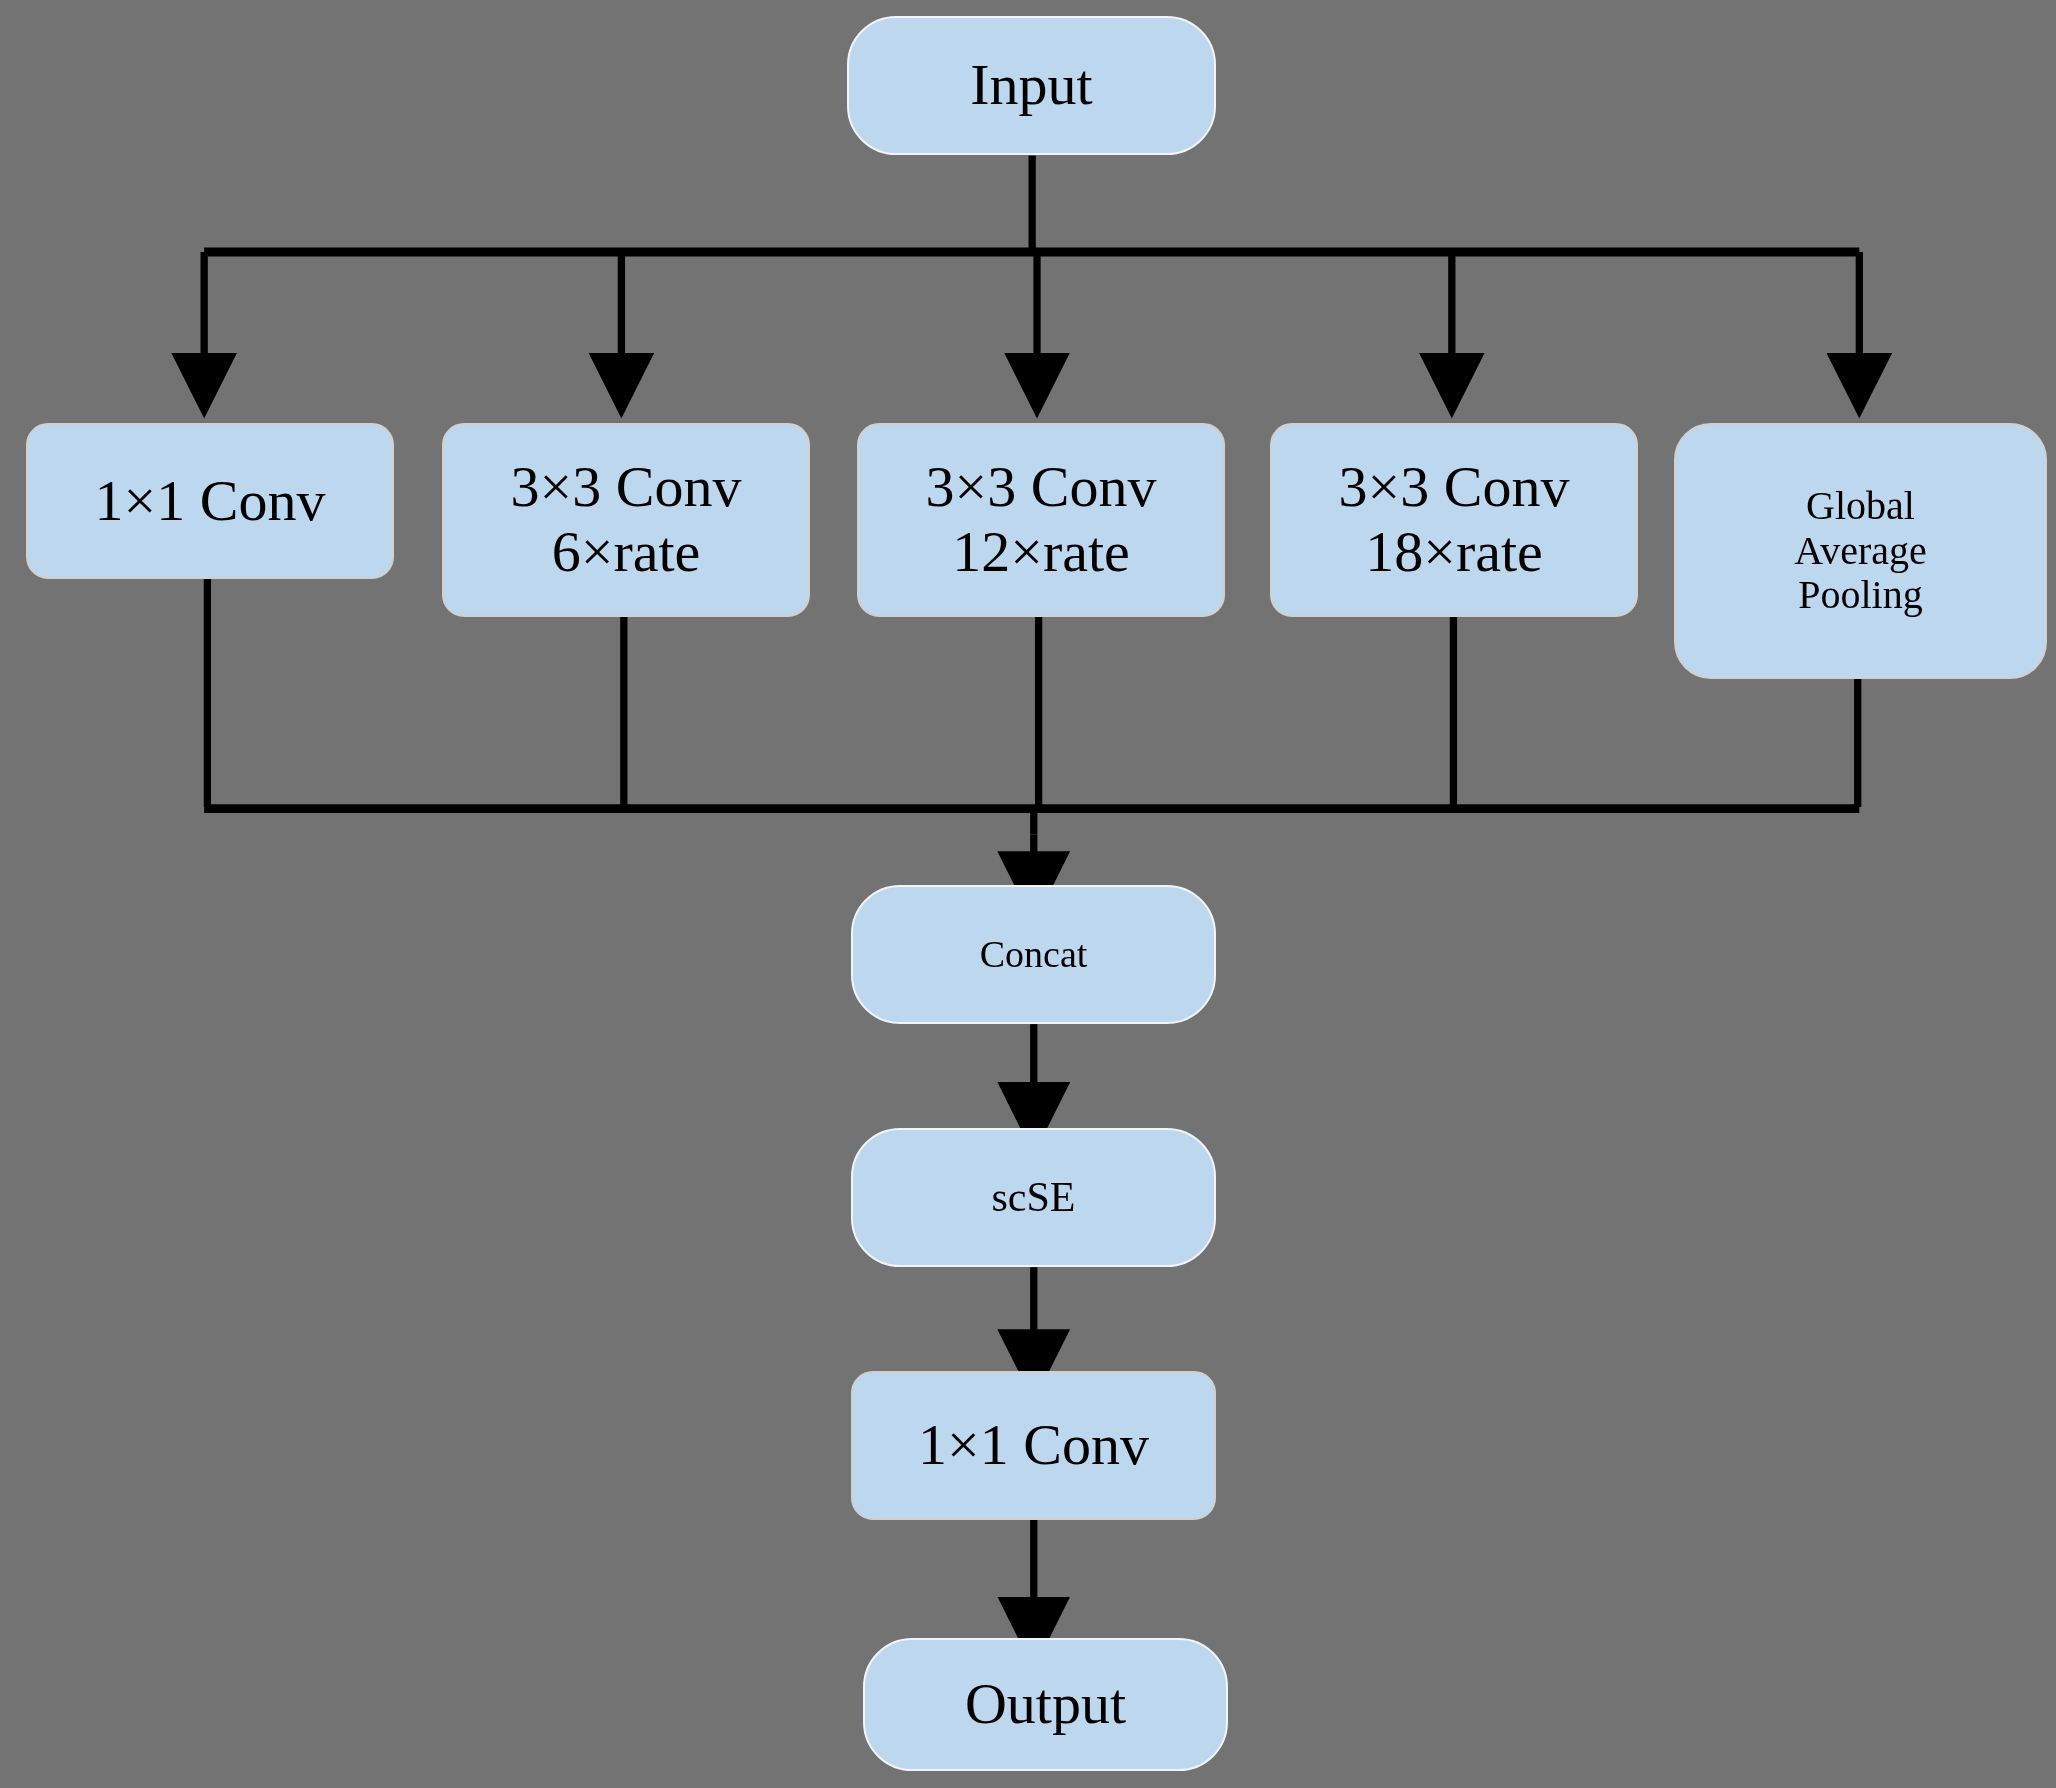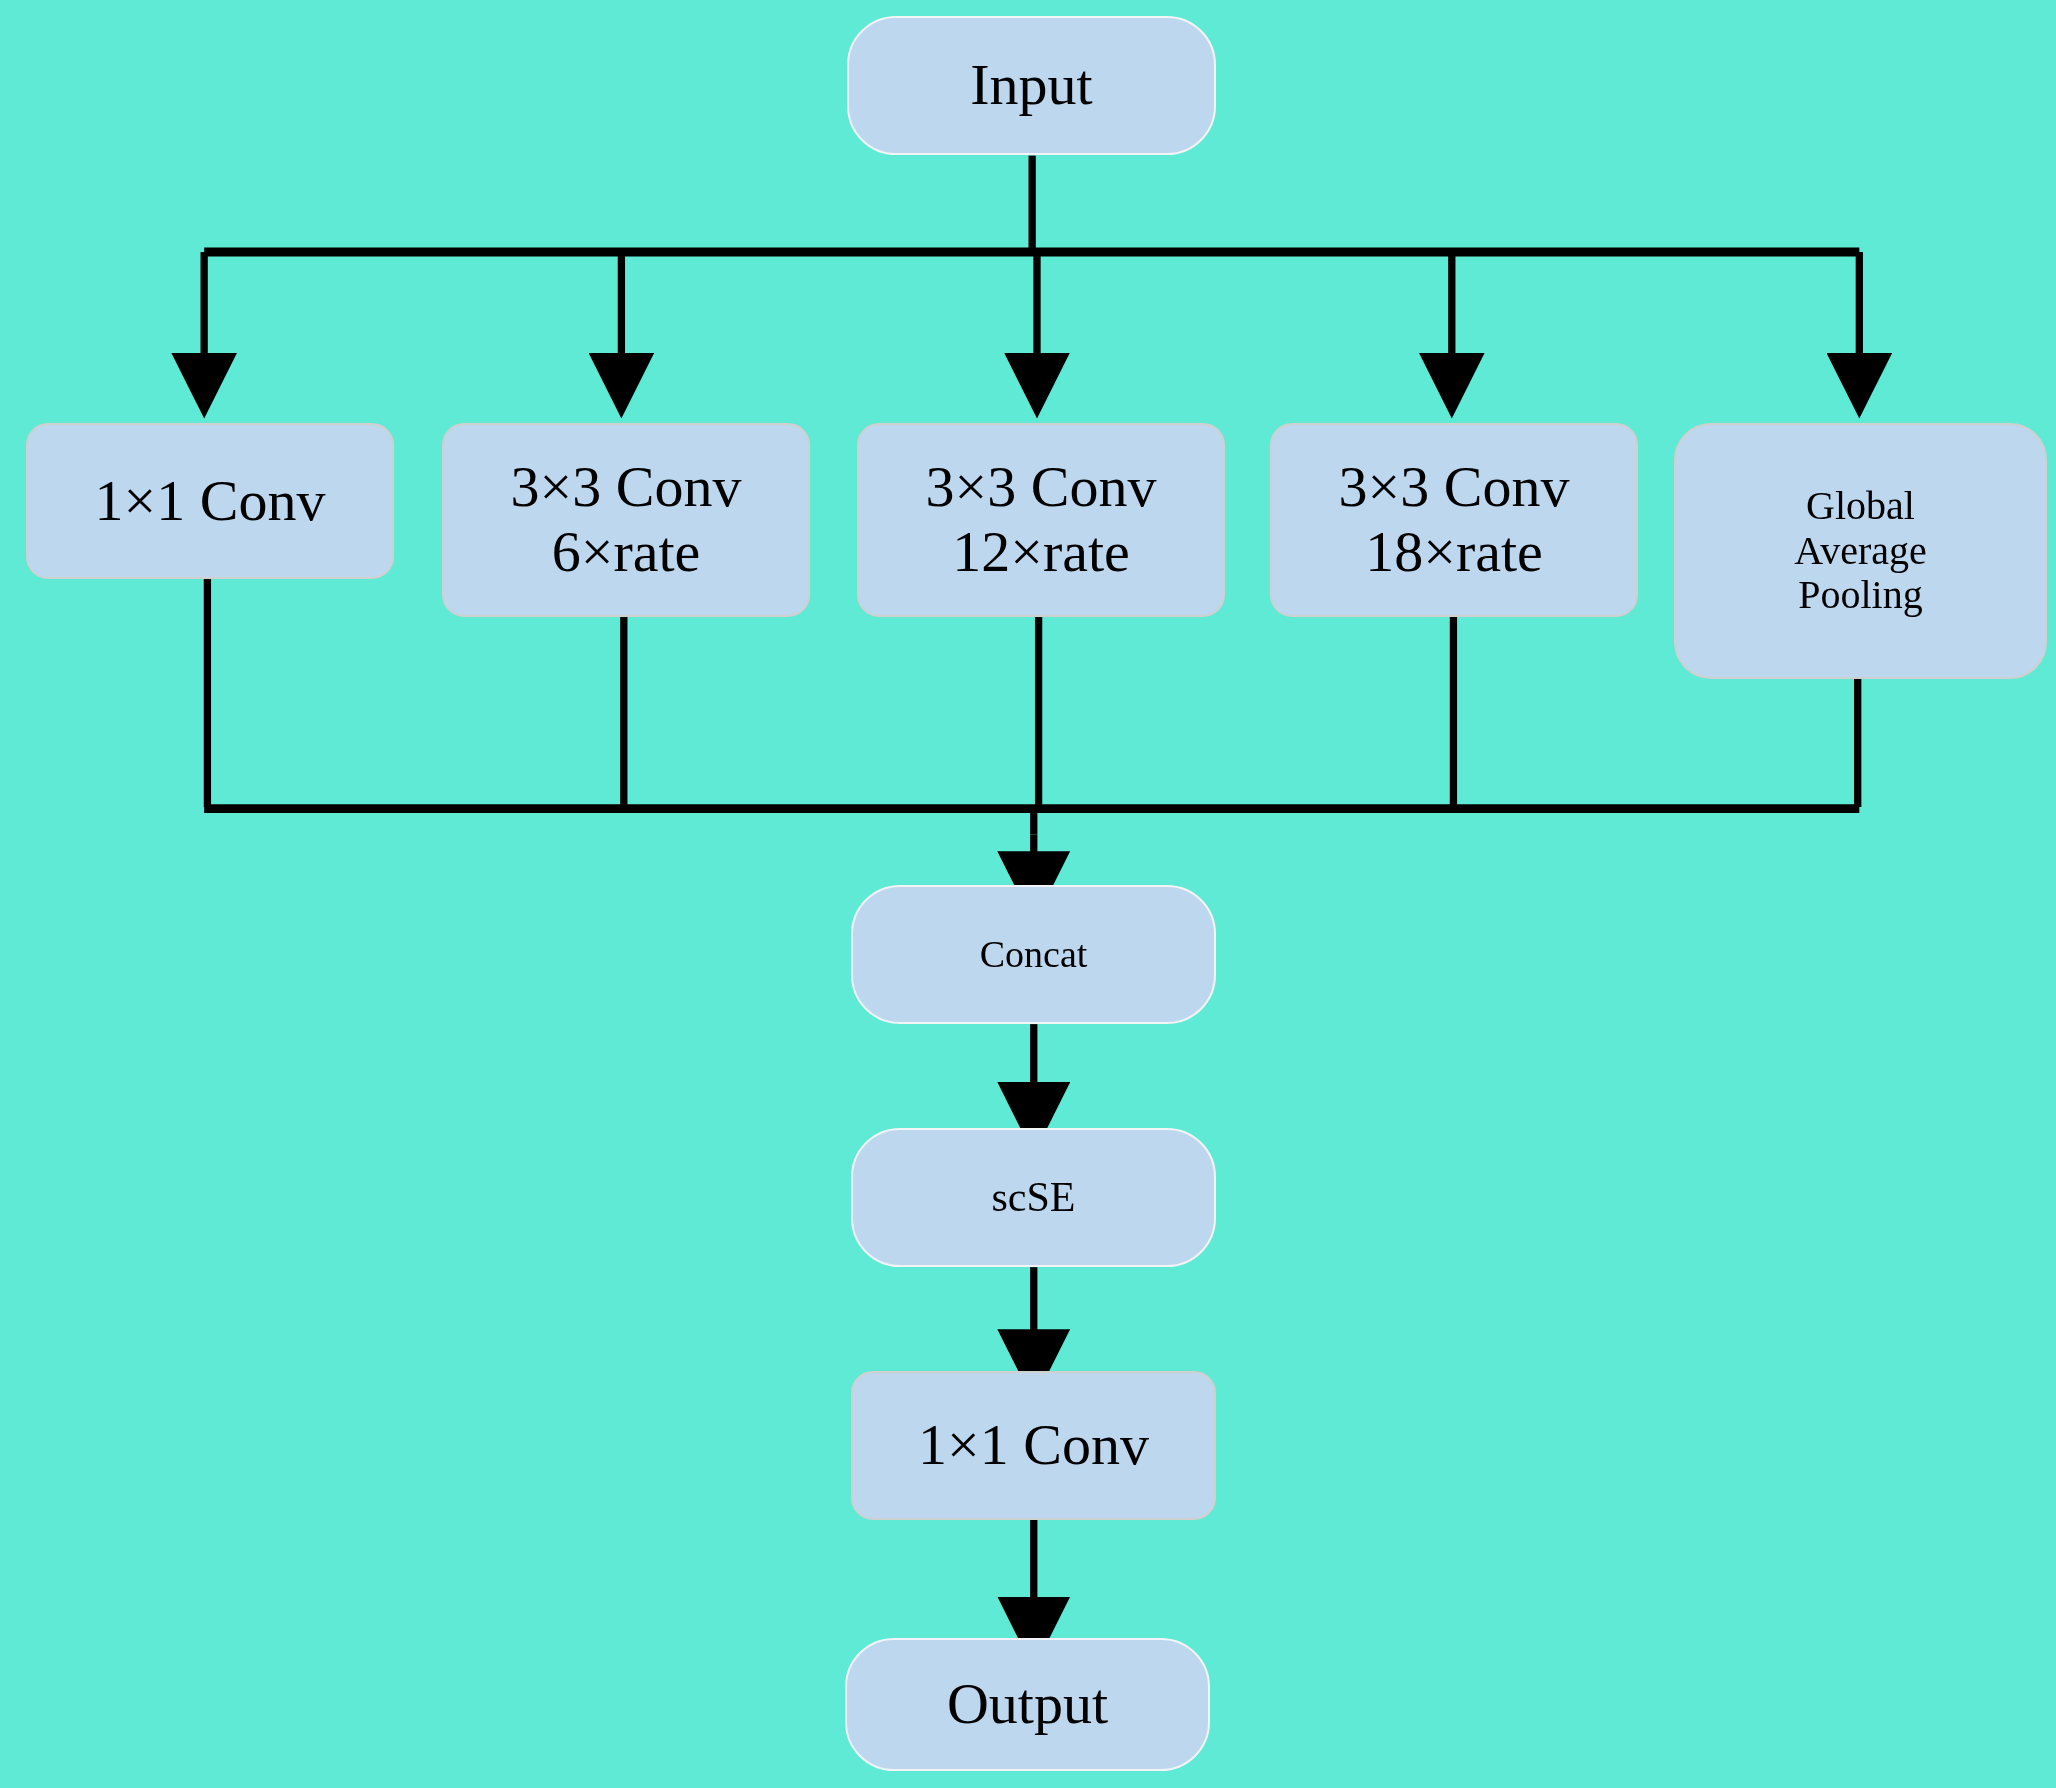--- a/index.html
+++ b/index.html
@@ -5,21 +5,21 @@
 <style>
   html, body {
     margin: 0;
     padding: 0;
     background: #ffffff;
   }
   #stage {
     position: relative;
     width: 2057px;
     height: 1789px;
-    background: #5eead4;
+    background: #737373;
     overflow: hidden;
     font-family: "Liberation Serif", "DejaVu Serif", serif;
   }
   #wires {
     position: absolute;
     left: 0;
     top: 0;
     width: 2057px;
     height: 1789px;
     pointer-events: none;
@@ -55,21 +55,21 @@
   
   #n-input     { left: 847px; top: 16px;   width: 369px;  height: 139px; font-size: 58px; }
   #n-conv11    { left: 26px;   top: 423px;  width: 368px;  height: 156px; font-size: 58px; }
   #n-conv33-6  { left: 442px;  top: 423px;  width: 368px;  height: 194px; font-size: 58px; }
   #n-conv33-12 { left: 857px; top: 423px;  width: 368px;  height: 194px; font-size: 58px; }
   #n-conv33-18 { left: 1270px; top: 423px;  width: 368px;  height: 194px; font-size: 58px; }
   #n-gap       { left: 1674px; top: 423px;  width: 373px;  height: 256px; font-size: 40px; }
   #n-concat    { left: 851px; top: 885px; width: 365px;  height: 139px; font-size: 38px; }
   #n-scse      { left: 851px; top: 1128px; width: 365px;  height: 139px; font-size: 42px; }
   #n-conv11b   { left: 851px; top: 1371px; width: 365px;  height: 149px; font-size: 58px; }
-  #n-output    { left: 845px; top: 1638px; width: 365px;  height: 133px; font-size: 58px; }
+  #n-output    { left: 863px; top: 1638px; width: 365px;  height: 133px; font-size: 58px; }
 </style>
 </head>
 <body>
 
 <div id="stage">
 
   <svg id="wires" viewBox="0 0 2539 2208" width="2057" height="1789" xmlns="http://www.w3.org/2000/svg">
     <defs>
       <marker id="arrowFat" markerWidth="9" markerHeight="9" refX="0.5" refY="4.5" orient="auto" markerUnits="strokeWidth">
         <path d="M0,0 L9,4.5 L0,9 z" fill="#000000"></path>

